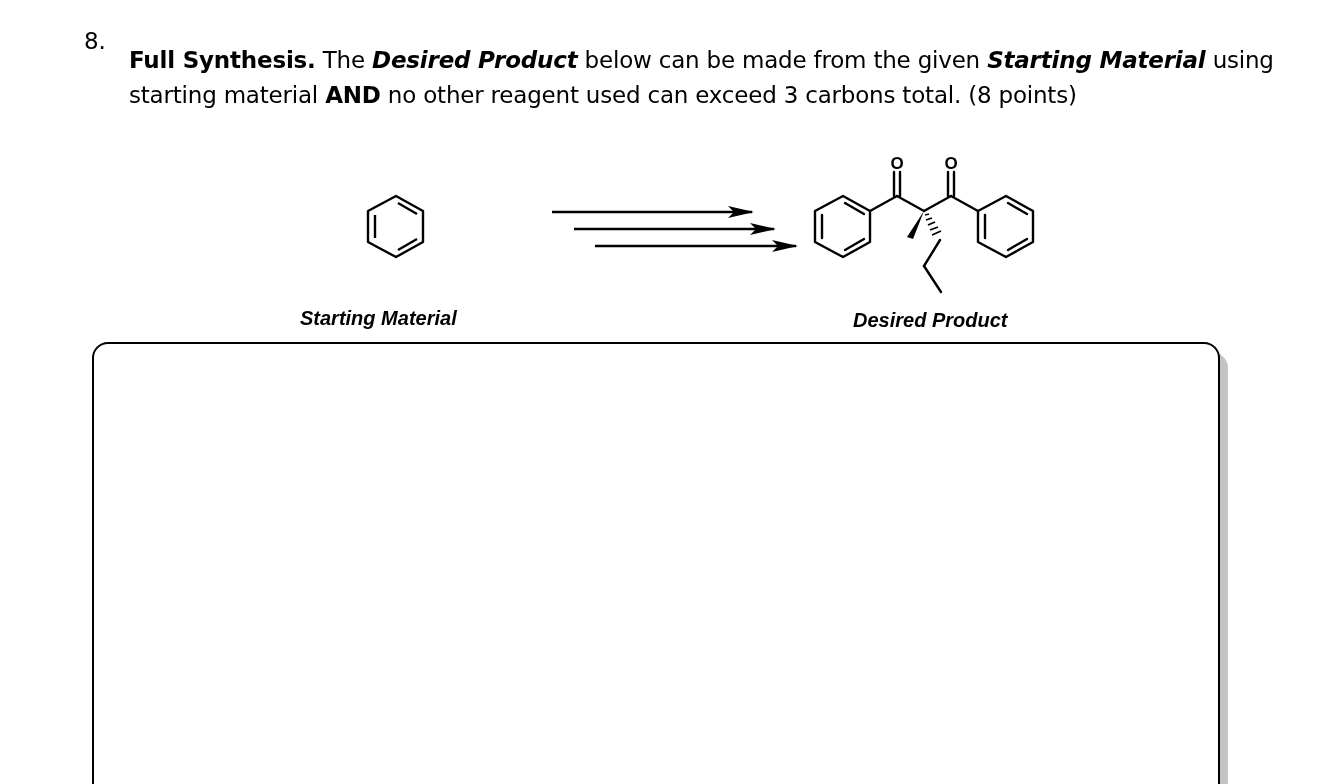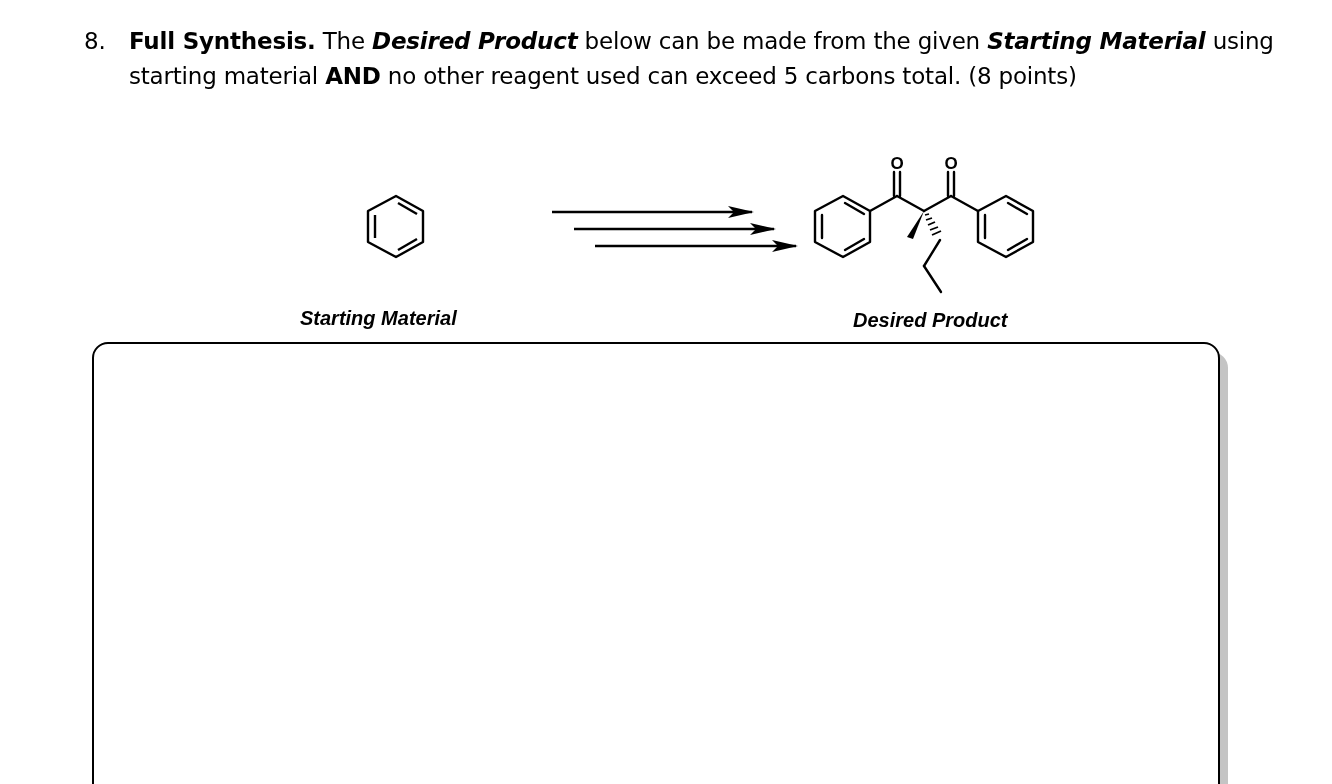--- a/index.html
+++ b/index.html
@@ -27,20 +27,21 @@
   }
   .q-number {
     position: absolute;
     left: 0;
     top: 0;
   }
   .q-body {
     margin-left: 45px;
     text-align: justify;
     text-align-last: left;
+    margin-top: 19px;
   }
   .q-line {
     display: block;
     text-align: justify;
     text-align-last: justify;
     white-space: nowrap;
   }
   .q-line.last {
     text-align-last: left;
   }
@@ -77,21 +78,21 @@
     box-shadow: 8px 10px 0 0 #c4c4c4;
   }
 </style>
 </head>
 <body>
 
 <div class="question">
   <span class="q-number">8.</span>
   <div class="q-body">
     <span class="q-line"><span class="b">Full Synthesis.</span><span> The </span><span class="bi">Desired Product</span><span> below can be made from the given </span><span class="bi">Starting Material</span><span> using</span></span>
-    <span class="q-line last"><span>starting material </span><span class="b">AND</span><span> no other reagent used can exceed 5 carbons total. (8 points)</span></span>
+    <span class="q-line last"><span>starting material </span><span class="b">AND</span><span> no other reagent used can exceed 3 carbons total. (8 points)</span></span>
   </div>
 </div>
 
 <svg class="scheme" viewBox="0 0 1332 340" width="1332" height="340" xmlns="http://www.w3.org/2000/svg">
   <defs>
     <marker id="arrowhead" markerWidth="26" markerHeight="12" refX="24" refY="6" orient="auto" markerUnits="userSpaceOnUse">
       <path d="M0,0 L26,6 L0,12 L6,6 Z" fill="#000"></path>
     </marker>
   </defs>
 

